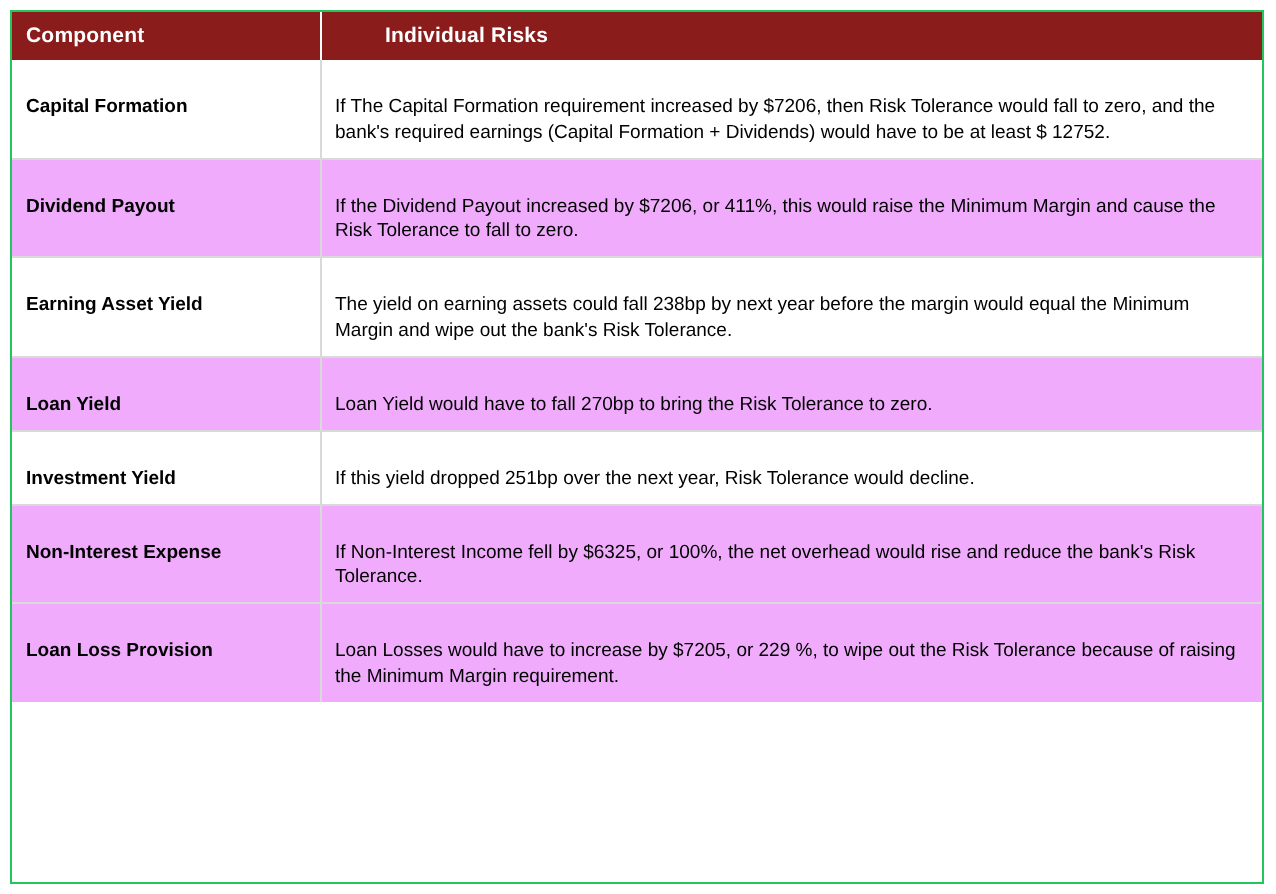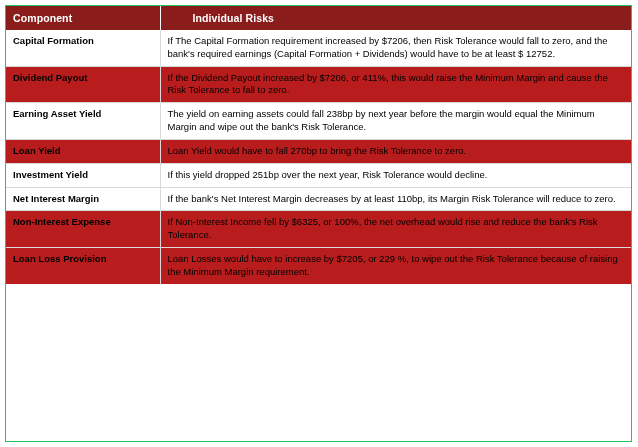--- a/index.html
+++ b/index.html
@@ -46,31 +46,31 @@
     height: 16px;
     border-right: 1px solid #ffffff;
     letter-spacing: 0.1px;
   }
   thead th:last-child { border-right: none; padding-left: 32px; }
 
   tbody td {
     font-size: 9.5px;
     color: #000000;
     vertical-align: top;
-    padding: 5px 8px 5px 7px;
+    padding: 18px 8px 5px 7px;
     line-height: 1.35;
     border-bottom: 1px solid #d9d9d9;
   }
   tbody tr td.comp {
     font-weight: bold;
     border-right: 1px solid #d9d9d9;
     white-space: nowrap;
   }
   tbody tr.alt td {
-    background: #b91c1c;
+    background: #f0abfc;
   }
   tbody tr.plain td {
     background: #ffffff;
   }
   tbody tr:last-child td {
     border-bottom: none;
   }
 </style>
 </head>
 <body>
@@ -102,24 +102,20 @@
           <td class="risk">The yield on earning assets could fall 238bp by next year before the margin would equal the Minimum Margin and wipe out the bank's Risk Tolerance.</td>
         </tr>
         <tr class="alt">
           <td class="comp">Loan Yield</td>
           <td class="risk">Loan Yield would have to fall 270bp to bring the Risk Tolerance to zero.</td>
         </tr>
         <tr class="plain">
           <td class="comp">Investment Yield</td>
           <td class="risk">If this yield dropped 251bp over the next year, Risk Tolerance would decline.</td>
         </tr>
-        <tr class="plain">
-          <td class="comp">Net Interest Margin</td>
-          <td class="risk">If the bank's Net Interest Margin decreases by at least 110bp, its Margin Risk Tolerance will reduce to zero.</td>
-        </tr>
         <tr class="alt">
           <td class="comp">Non-Interest Expense</td>
           <td class="risk">If Non-Interest Income fell by $6325, or 100%, the net overhead would rise and reduce the bank's Risk Tolerance.</td>
         </tr>
         <tr class="alt">
           <td class="comp">Loan Loss Provision</td>
           <td class="risk">Loan Losses would have to increase by $7205, or 229 %, to wipe out the Risk Tolerance because of raising the Minimum Margin requirement.</td>
         </tr>
       </tbody>
     </table>

